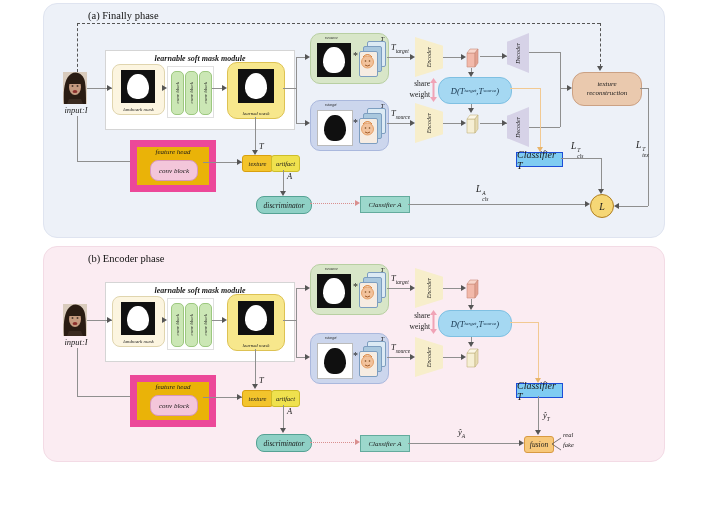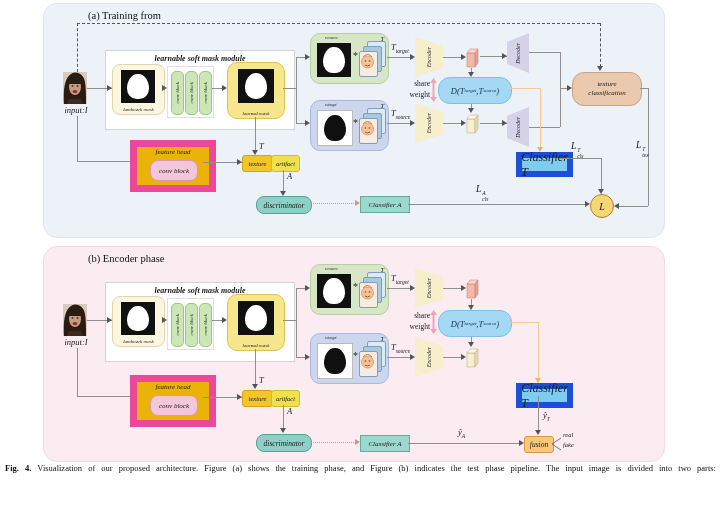--- a/index.html
+++ b/index.html
@@ -47,21 +47,21 @@
   .stack{position:absolute;left:48px;top:7px;width:26px;height:38px;}
   .card{position:absolute;width:17px;height:24px;border:1px solid #7d9ec0;border-radius:2px;}
   .stackT{position:absolute;right:4px;top:1px;font-size:6.5px;font-style:italic;}
   .enc{position:absolute;width:28px;height:40px;background:#f7eecb;clip-path:polygon(0 0,100% 22%,100% 78%,0 100%);display:flex;align-items:center;justify-content:center;}
   .dec{position:absolute;width:22px;height:40px;background:#d6d2e7;clip-path:polygon(0 22%,100% 0,100% 100%,0 78%);display:flex;align-items:center;justify-content:center;}
   .enc .vtext,.dec .vtext{font-size:6px;}
   .dbox{position:absolute;width:72px;height:25px;background:#a5d8f2;border:1px solid #7fc0e2;border-radius:12px;display:flex;align-items:center;justify-content:center;font-style:italic;font-size:8.5px;color:#14324a;}
   .dbox sub{font-size:5px;}
   .swtext{position:absolute;width:30px;text-align:right;font-size:7.5px;}
   .trecon{position:absolute;left:572px;top:72px;width:68px;height:32px;background:#eac9ae;border:1px solid #cba184;border-radius:12px;display:flex;flex-direction:column;align-items:center;justify-content:center;font-style:italic;font-size:7px;line-height:9px;}
-  .clst{position:absolute;width:45px;height:13px;background:#7fccf2;border:6px solid #1d4ed8;display:flex;align-items:center;justify-content:center;font-style:italic;font-size:12px;}
+  .clst{position:absolute;width:45px;height:13px;background:#7fccf2;border:1px solid #1d4ed8;display:flex;align-items:center;justify-content:center;font-style:italic;font-size:10px;}
   .clsa{position:absolute;width:48px;height:15px;background:#9cd8cc;border:1px solid #63ab9d;display:flex;align-items:center;justify-content:center;font-style:italic;font-size:7px;}
   .disc{position:absolute;width:54px;height:16px;background:#8ed0c5;border:1px solid #55a294;border-radius:8px;display:flex;align-items:center;justify-content:center;font-style:italic;font-size:7.5px;}
   .fhbox{position:absolute;width:72px;height:38px;background:#eab308;border:7px solid #ec4899;}
   .fhtitle{position:absolute;top:1px;width:100%;text-align:center;font-style:italic;font-size:7px;}
   .convp{position:absolute;left:13px;top:13px;width:46px;height:19px;background:#f3c6da;border:1px solid #d898bc;border-radius:8px;display:flex;align-items:center;justify-content:center;font-style:italic;font-size:7px;}
   .texb{position:absolute;width:29px;height:15px;background:#f3c42c;border:1px solid #d9a00f;border-radius:3px;display:flex;align-items:center;justify-content:center;font-style:italic;font-size:6.5px;}
   .artb{position:absolute;width:27px;height:15px;background:#efe14e;border:1px solid #cdbd2a;border-radius:3px;display:flex;align-items:center;justify-content:center;font-style:italic;font-size:6.5px;}
   .fus{position:absolute;width:28px;height:15px;background:#f7c87a;border:1px solid #d89a42;border-radius:3px;display:flex;align-items:center;justify-content:center;font-style:italic;font-size:7.5px;}
   .lcirc{position:absolute;left:590px;top:194px;width:24px;height:24px;border-radius:50%;background:#f6d776;border:1.5px solid #b07f22;display:flex;align-items:center;justify-content:center;font-style:italic;font-size:10px;box-sizing:border-box;}
   .mathlbl{position:absolute;font-style:italic;font-size:8.5px;}
@@ -73,21 +73,21 @@
   #caption{position:absolute;left:5px;top:463px;width:711px;font-size:8.5px;line-height:11.3px;color:#111;}
   #caption .cline{display:block;text-align:justify;text-align-last:justify;}
   #caption .cline.last{text-align-last:left;}
 </style>
 </head>
 <body>
 
 <div id="page">
 
   <div class="panel panel-a"></div>
-  <div class="panel-label" style="left:88px;top:10px;">(a) Training from</div>
+  <div class="panel-label" style="left:88px;top:10px;">(a) Finally phase</div>
 
   <div class="vd" style="left:77px;top:23px;height:49px;"></div>
   <div class="hd" style="left:77px;top:23px;width:523px;"></div>
   <div class="vd" style="left:600px;top:23px;height:44px;"></div>
   <div class="ar d" style="left:597px;top:66px;"></div>
 
   <svg class="abs" style="left:63px;top:72px;" width="24" height="32">
     <rect width="24" height="32" fill="#d9cbbc"></rect>
     <path d="M1,32 C0,16 2,6 8,2 C14,-2 21,3 22,10 C23,16 23,24 23,32 Z" fill="#2a1c13"></path>
     <ellipse cx="12" cy="15" rx="6" ry="8" fill="#c69b80"></ellipse>
@@ -241,21 +241,21 @@
       <span class="vtext">Decoder</span>
     </div>
 
   <div class="hl" style="left:529px;top:52px;width:31px;"></div>
   <div class="hl" style="left:529px;top:127px;width:31px;"></div>
   <div class="vl" style="left:560px;top:52px;height:75px;"></div>
   <div class="hl" style="left:560px;top:88px;width:8px;"></div>
     <div class="ar r" style="left:567px;top:85px;"></div>
   <div class="trecon">
     <span>texture</span>
-    <span>classification</span>
+    <span>reconstruction</span>
   </div>
 
   <div class="hl or" style="left:510px;top:88px;width:30px;"></div>
   <div class="vl or" style="left:540px;top:88px;height:60px;"></div>
   <div class="ar d or" style="left:537px;top:147px;"></div>
   <div class="clst" style="left:516px;top:152px;">Classifier T</div>
 
   <div class="hl" style="left:561px;top:158px;width:40px;"></div>
   <div class="vl" style="left:601px;top:158px;height:31px;"></div>
     <div class="ar d" style="left:598px;top:189px;"></div>
@@ -487,16 +487,15 @@
   <div class="mathlbl" style="left:458px;top:427px;"><span>ŷ</span><sub>A</sub></div>
 
   <div class="fus" style="left:524px;top:436px;">fusion</div>
   <svg class="abs" style="left:552px;top:435px;" width="12" height="18">
       <path d="M0,9 L9,3 M0,9 L9,15" stroke="#555" stroke-width="0.8" fill="none"></path>
     </svg>
   <div class="rf" style="left:563px;top:431px;">real</div>
   <div class="rf" style="left:563px;top:441px;">fake</div>
 
   <div id="caption">
-    <span class="cline"><b>Fig. 4.</b> <span>Visualization of our proposed architecture. Figure (a) shows the training phase, and Figure (b) indicates the test phase pipeline. The input image is divided into two parts:</span></span>
   </div>
 
 </div>
 
 </body></html>

